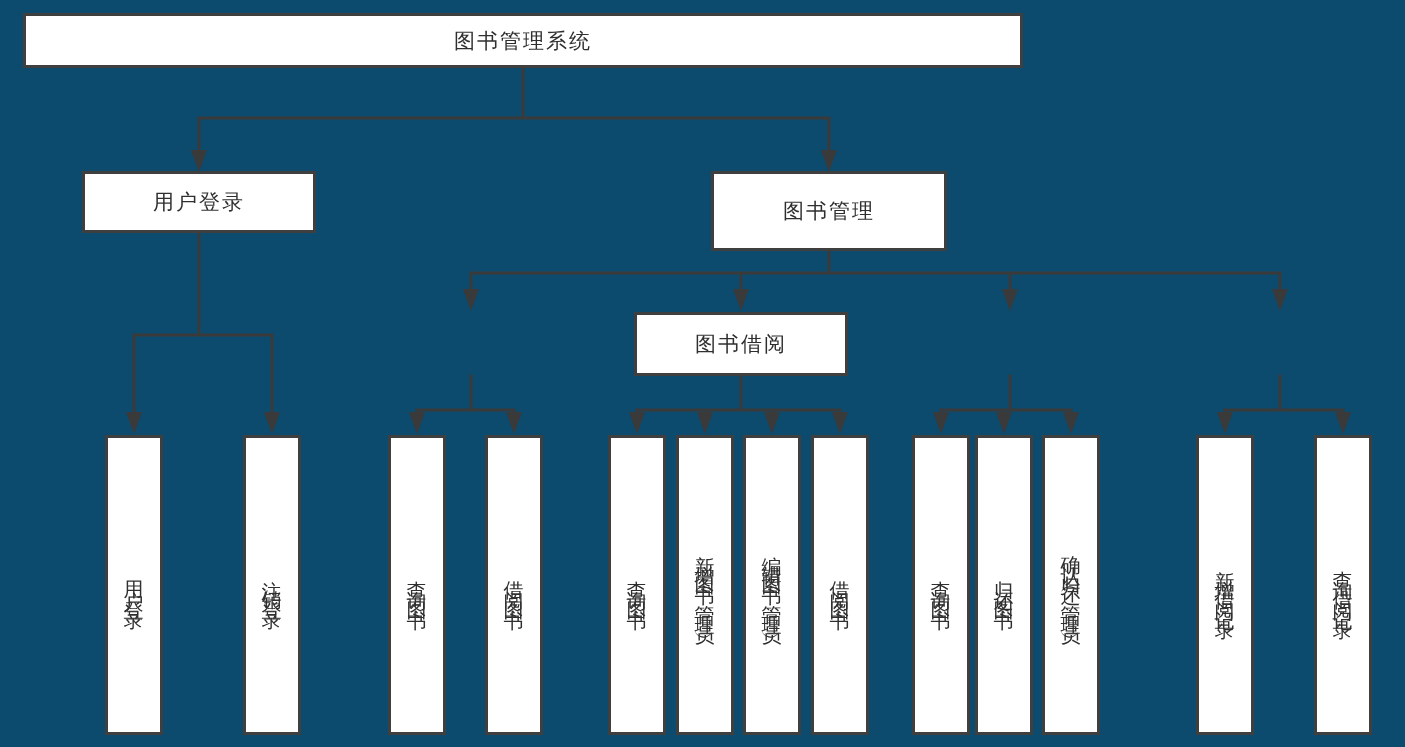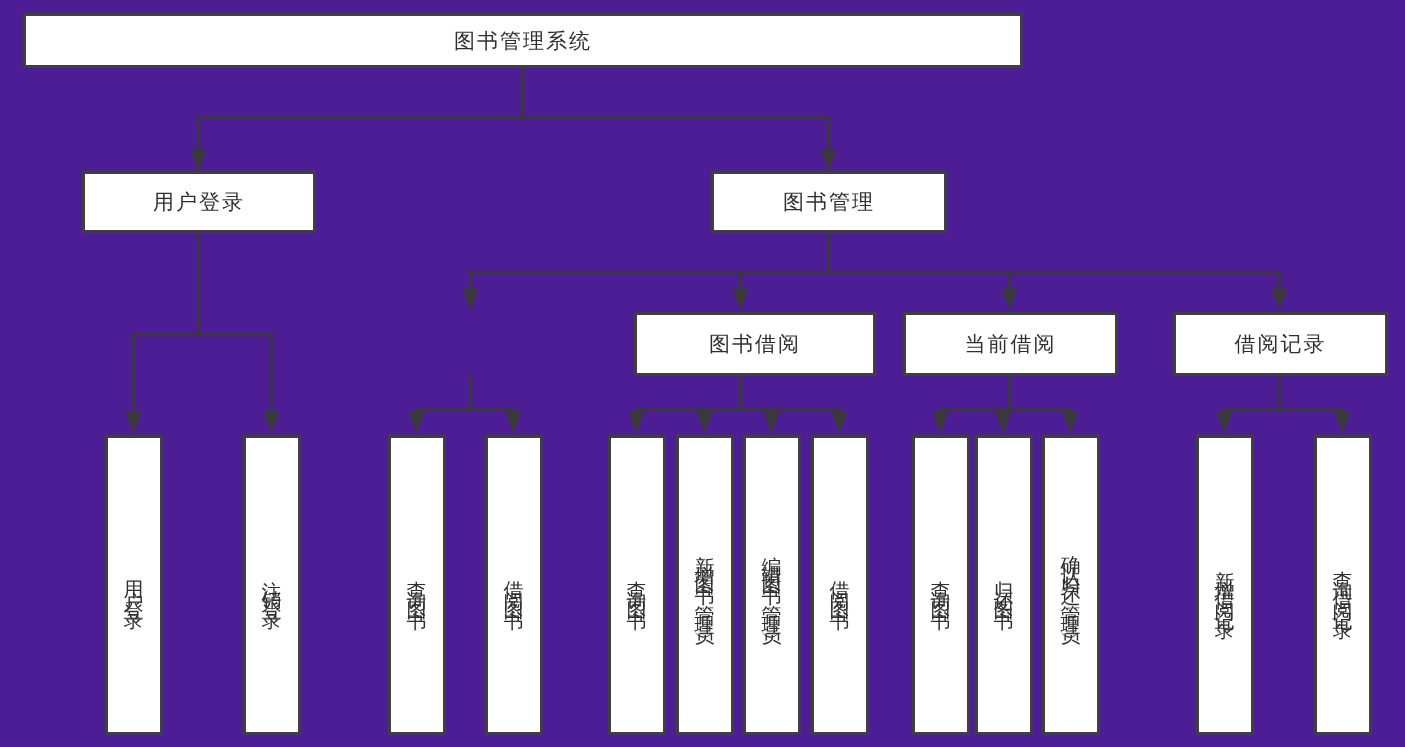--- a/index.html
+++ b/index.html
@@ -1,20 +1,20 @@
 <!DOCTYPE html>
 <html><head>
 <meta charset="utf-8">
 <style>
   html, body { margin: 0; padding: 0; background: #ffffff; }
   .canvas {
     position: relative;
     width: 1405px;
     height: 747px;
-    background: #4c1d95;
+    background: #0c4a6e;
     font-family: "Liberation Sans", "DejaVu Sans", sans-serif;
     overflow: hidden;
   }
   .connectors {
     position: absolute;
     left: 0; top: 0;
     width: 1405px; height: 747px;
     pointer-events: none;
   }
   .connectors path {
@@ -90,32 +90,26 @@
     <polygon points="1335,412 1351,412 1343,434"></polygon>
   </svg>
 
   <div class="box" style="left:23px;top:13px;width:1000px;height:55px">
     <span>图书管理系统</span>
   </div>
 
   <div class="box" style="left:82px;top:171px;width:234px;height:62px">
     <span>用户登录</span>
   </div>
-  <div class="box" style="left:711px;top:171px;width:236px;height:62px">
+  <div class="box" style="left:711px;top:171px;width:236px;height:80px">
     <span>图书管理</span>
   </div>
 
-  <div class="box" style="left:634px;top:312px;width:242px;height:64px">
+  <div class="box" style="left:634px;top:312px;width:214px;height:64px">
     <span>图书借阅</span>
-  </div>
-  <div class="box" style="left:903px;top:312px;width:215px;height:64px">
-    <span>当前借阅</span>
-  </div>
-  <div class="box" style="left:1173px;top:312px;width:215px;height:64px">
-    <span>借阅记录</span>
   </div>
 
   <div class="box leaf" style="left:105px;top:435px;width:58px;height:300px">
     <span class="vtext">用户登录</span>
   </div>
   <div class="box leaf" style="left:243px;top:435px;width:58px;height:300px">
     <span class="vtext">注销登录</span>
   </div>
 
   <div class="box leaf" style="left:388px;top:435px;width:58px;height:300px">

